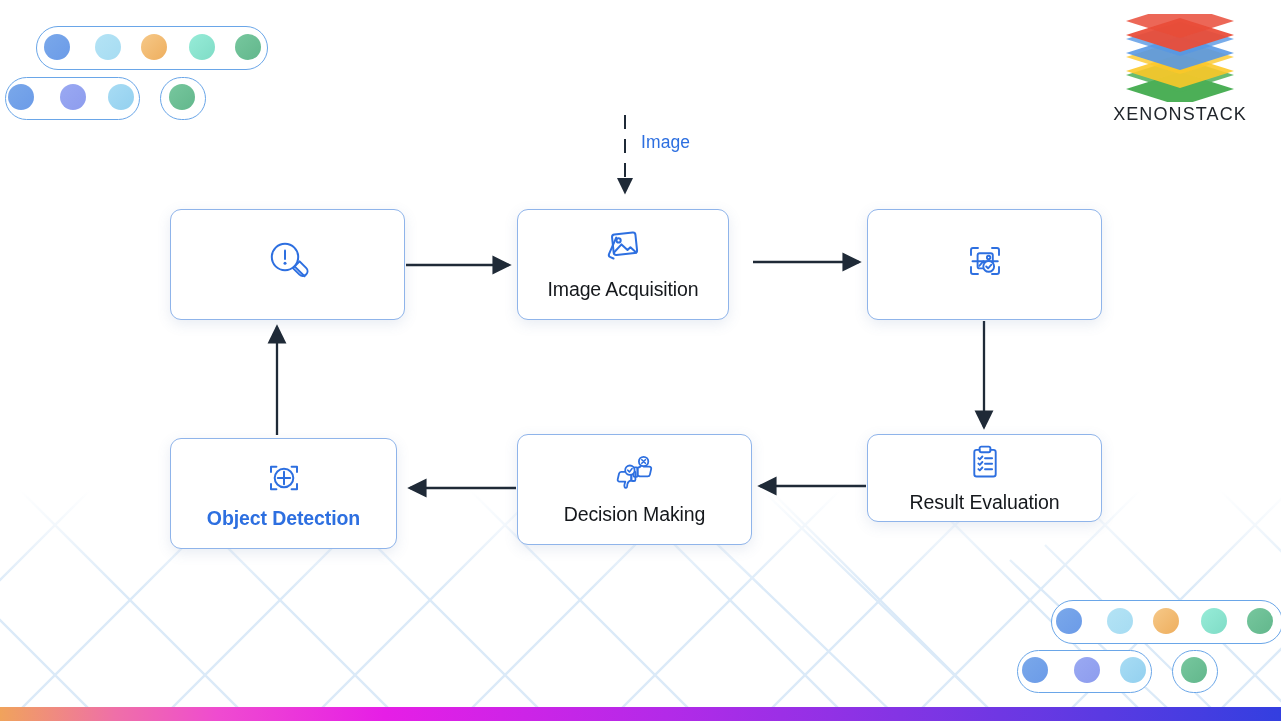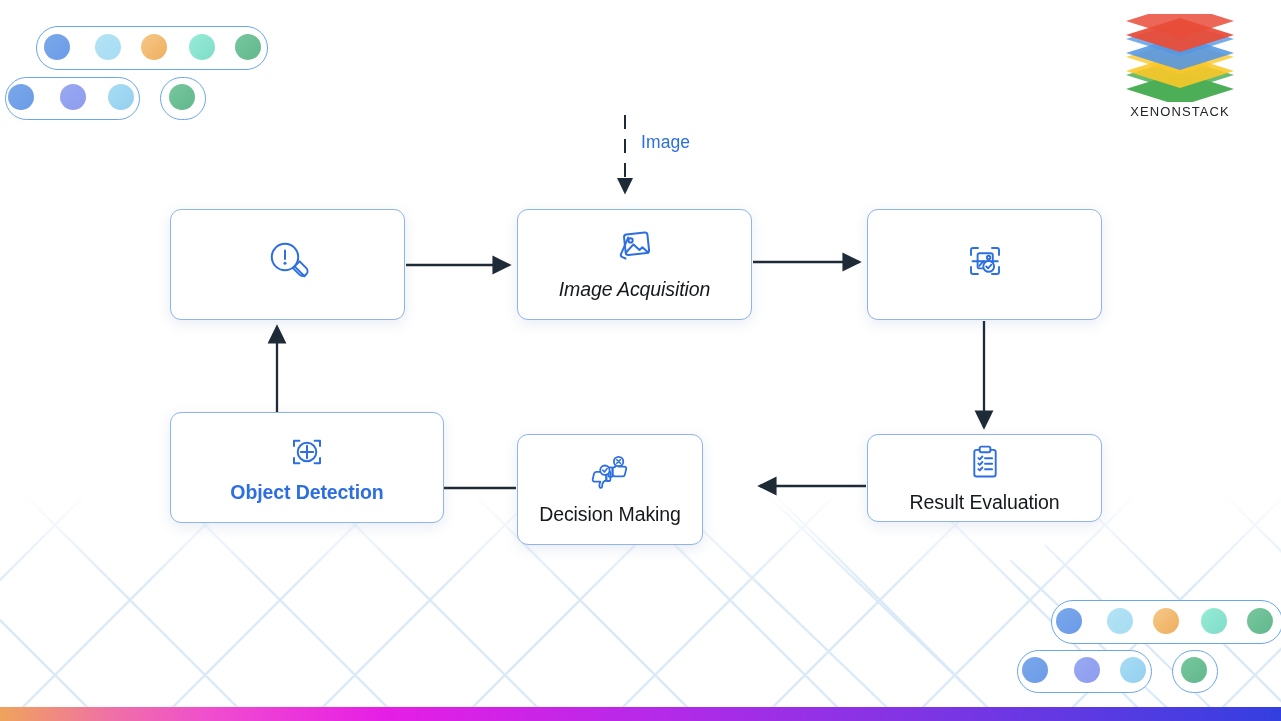--- a/index.html
+++ b/index.html
@@ -24,21 +24,21 @@
 
   
   #bottom-bar{
     position:absolute;left:0;bottom:0;width:1281px;height:14px;
   }
 
   
   #logo{position:absolute;left:1100px;top:14px;width:160px;text-align:center;}
   #logo-mark{height:88px;position:relative;}
   #logo-text{
-    font-size:13px;letter-spacing:1.1px;color:#20252b;font-weight:400;
+    font-size:18px;letter-spacing:1.1px;color:#20252b;font-weight:400;
     margin-top:2px;
   }
 
   
   .deco{position:absolute;}
   .pill{
     position:absolute;border:1.6px solid #6aa6e8;border-radius:999px;
     background:#fff;display:flex;align-items:center;
   }
   .dot{border-radius:50%;position:absolute;}
@@ -52,24 +52,24 @@
     box-sizing:border-box;
   }
   .node .ic{height:42px;display:flex;align-items:flex-end;justify-content:center;margin-bottom:8px;}
   .node .lbl{
     font-size:19.5px;line-height:23.5px;color:#15181c;font-weight:400;
     text-align:center;letter-spacing:-.1px;
   }
   .node.accent .lbl{color:#2d6fe0;font-weight:700;}
 
   #node-print{left:170px;top:209px;width:235px;height:111px;}
-  #node-acq{left:517px;top:209px;width:235px;height:111px;font-style:italic;}
+  #node-acq{left:517px;top:209px;width:212px;height:111px;}
   #node-proc{left:867px;top:209px;width:235px;height:111px;}
-  #node-obj{left:170px;top:412px;width:274px;height:111px;}
-  #node-dec{left:517px;top:434px;width:186px;height:111px;}
+  #node-obj{left:170px;top:438px;width:227px;height:111px;}
+  #node-dec{left:517px;top:434px;width:235px;height:111px;}
   #node-res{left:867px;top:434px;width:235px;height:88px;}
 
   
   #connectors{position:absolute;left:0;top:0;width:1281px;height:721px;pointer-events:none;}
   #img-label{
     position:absolute;left:641px;top:132px;
     font-size:17.5px;color:#2d6fe0;font-weight:400;letter-spacing:.1px;
   }
 </style>
 </head>

